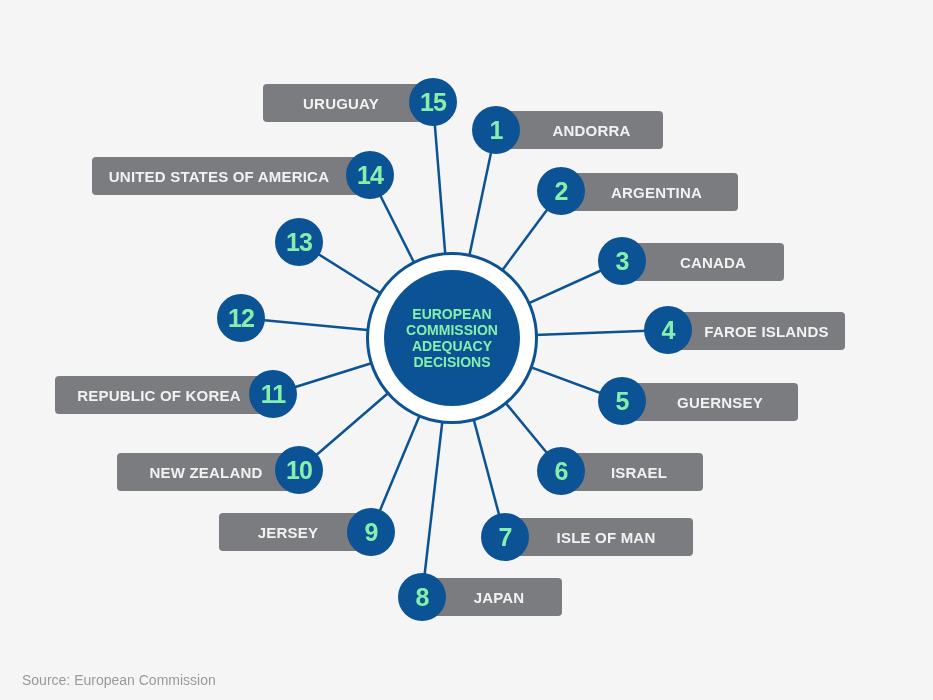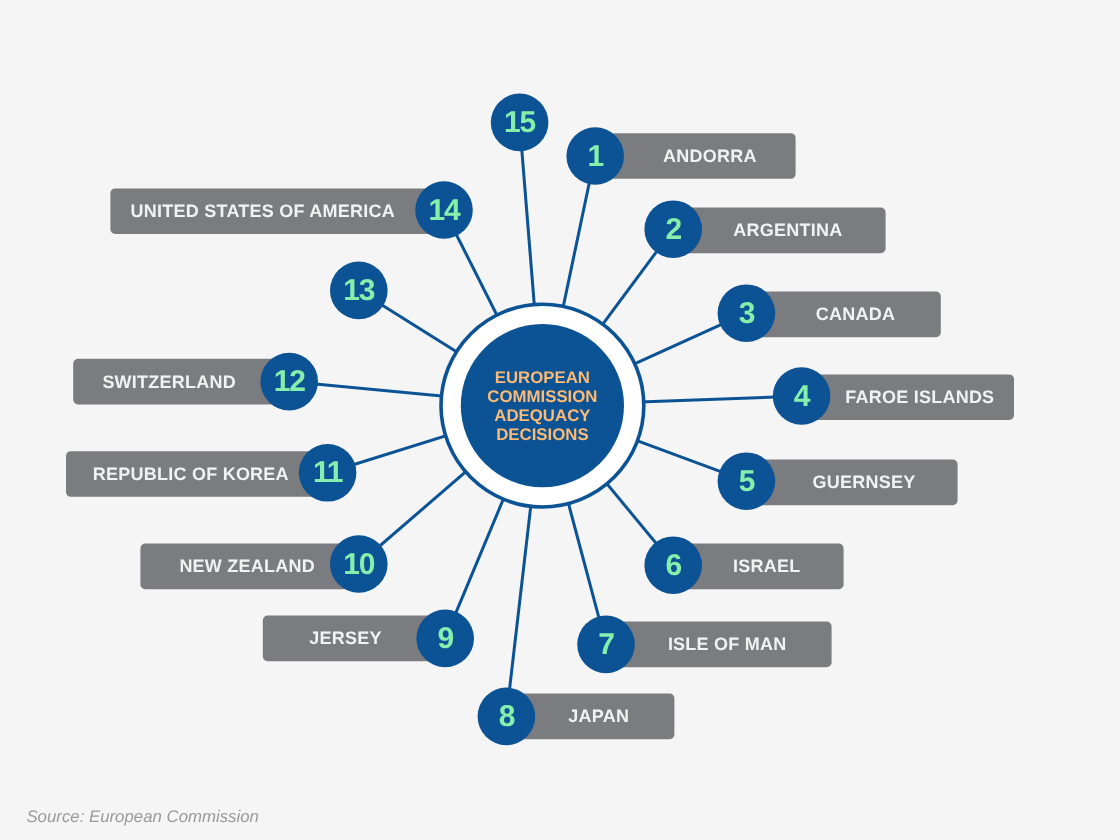--- a/index.html
+++ b/index.html
@@ -19,25 +19,25 @@
     position:absolute; width:48px; height:48px; border-radius:50%; background:#0b5394;
     color:#86efac; font-weight:bold; font-size:25px; display:flex; align-items:center;
     justify-content:center; letter-spacing:-1px;
   }
   #hub-ring {
     position:absolute; left:366px; top:252px; width:172px; height:172px; border-radius:50%;
     background:#ffffff; border:3px solid #0b5394; box-sizing:border-box;
   }
   #hub-core {
     position:absolute; left:384px; top:270px; width:136px; height:136px; border-radius:50%;
-    background:#0b5394; color:#fdba74; font-weight:bold; font-size:14px; line-height:16px;
+    background:#0b5394; color:#86efac; font-weight:bold; font-size:14px; line-height:16px;
     display:flex; flex-direction:column; align-items:center; justify-content:center; text-align:center;
   }
   #source {
-    position:absolute; left:22px; top:672px; font-size:14px; color:#9a9a9a;font-style:italic;
+    position:absolute; left:22px; top:672px; font-size:14px; color:#9a9a9a;
   }
 </style>
 </head>
 <body>
 
 <div id="stage">
   <svg id="spokes" width="933" height="700">
     <g stroke="#0b5394" stroke-width="2.5" fill="none">
       <line x1="452" y1="338" x2="496" y2="129"></line>
       <line x1="452" y1="338" x2="561" y2="191"></line>
@@ -83,28 +83,28 @@
 
   <div class="label-box" style="left:219px;top:513px;width:152px;padding-right:14px;">JERSEY</div>
   <div class="num-circle" style="left:347px;top:508px;">9</div>
 
   <div class="label-box" style="left:117px;top:453px;width:182px;padding-right:4px;">NEW ZEALAND</div>
   <div class="num-circle" style="left:275px;top:446px;">10</div>
 
   <div class="label-box" style="left:55px;top:376px;width:218px;padding-right:10px;">REPUBLIC OF KOREA</div>
   <div class="num-circle" style="left:249px;top:370px;">11</div>
 
-  <div class="label-box" style="left:61px;top:299px;width:180px;padding-right:20px;">SWITZERLAND</div>
   <div class="num-circle" style="left:217px;top:294px;">12</div>
 
   <div class="num-circle" style="left:275px;top:218px;">13</div>
 
   <div class="label-box" style="left:92px;top:157px;width:278px;padding-right:24px;">UNITED STATES OF AMERICA</div>
   <div class="num-circle" style="left:346px;top:151px;">14</div>
 
+  <div class="label-box" style="left:263px;top:84px;width:170px;padding-right:14px;">URUGUAY</div>
   <div class="num-circle" style="left:409px;top:78px;">15</div>
 
   <div id="hub-ring"></div>
   <div id="hub-core">
     <span>EUROPEAN</span>
     <span>COMMISSION</span>
     <span>ADEQUACY</span>
     <span>DECISIONS</span>
   </div>
 

